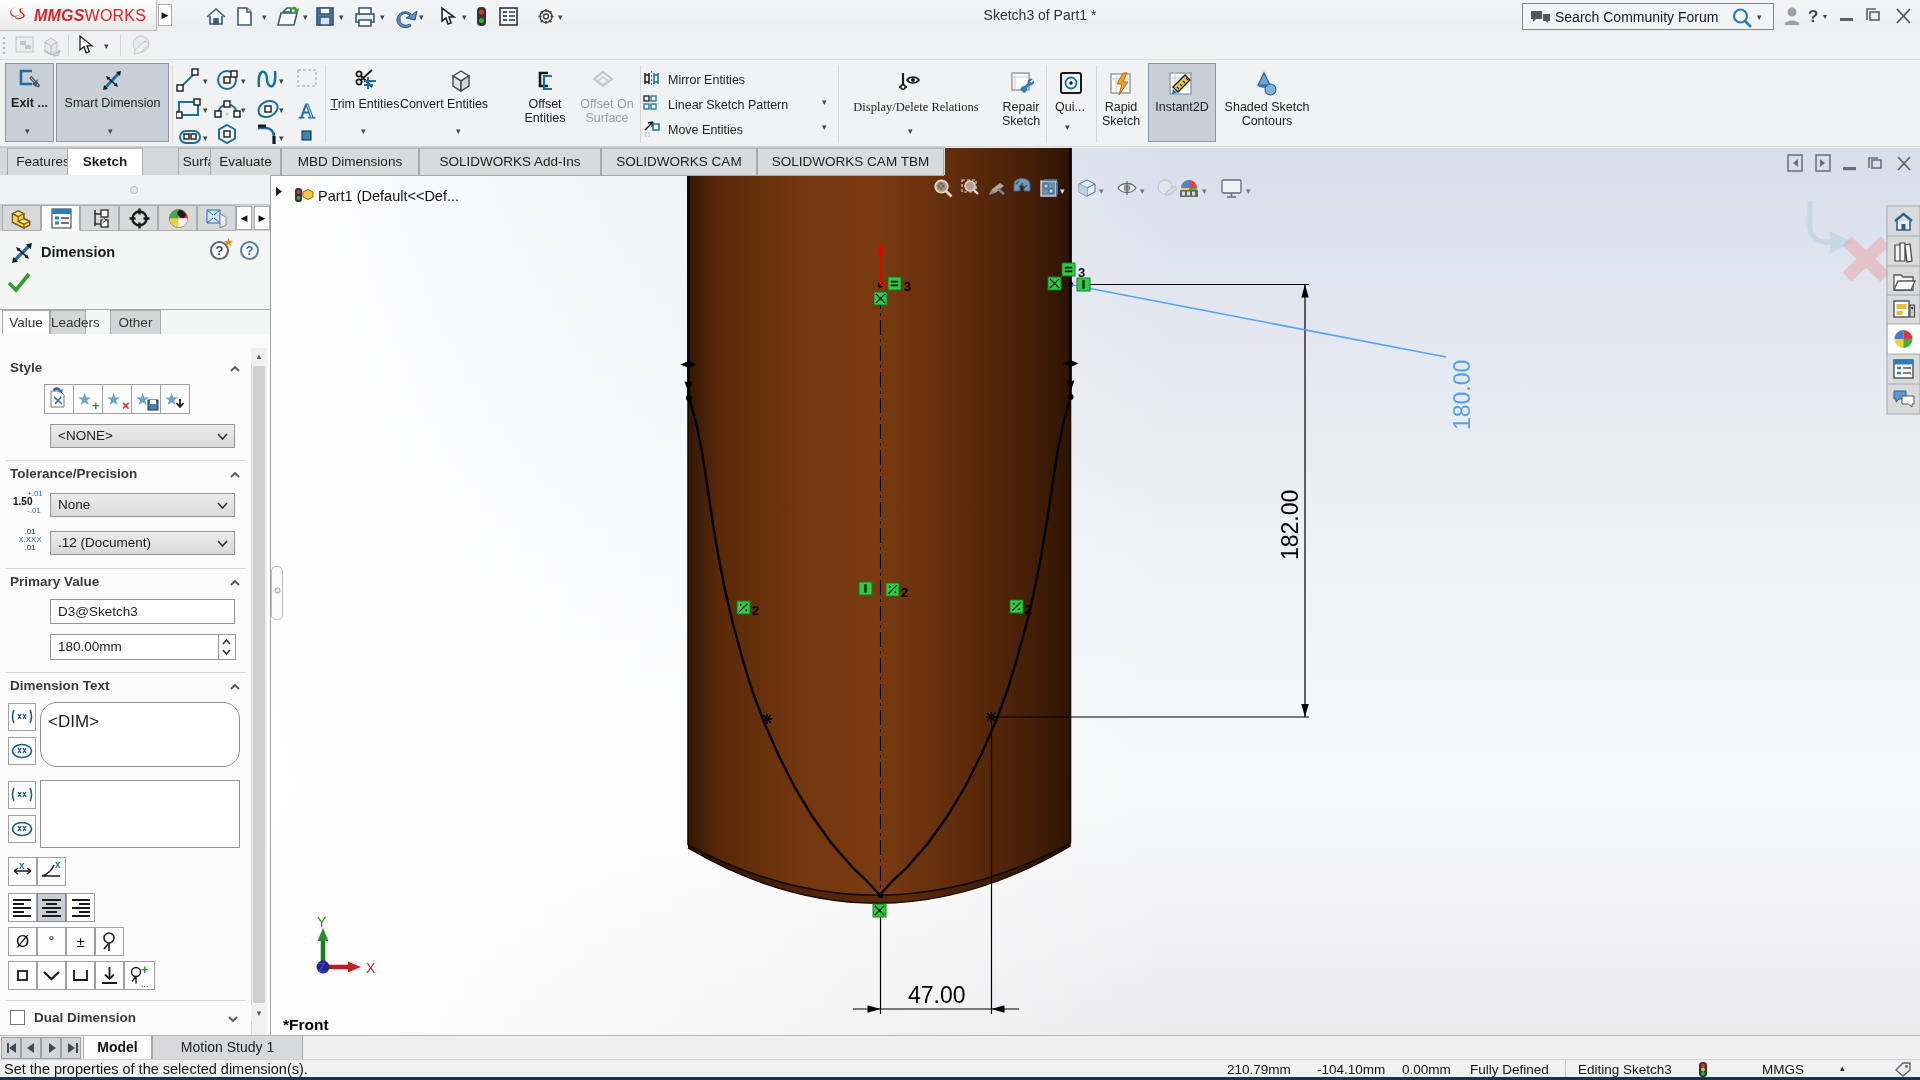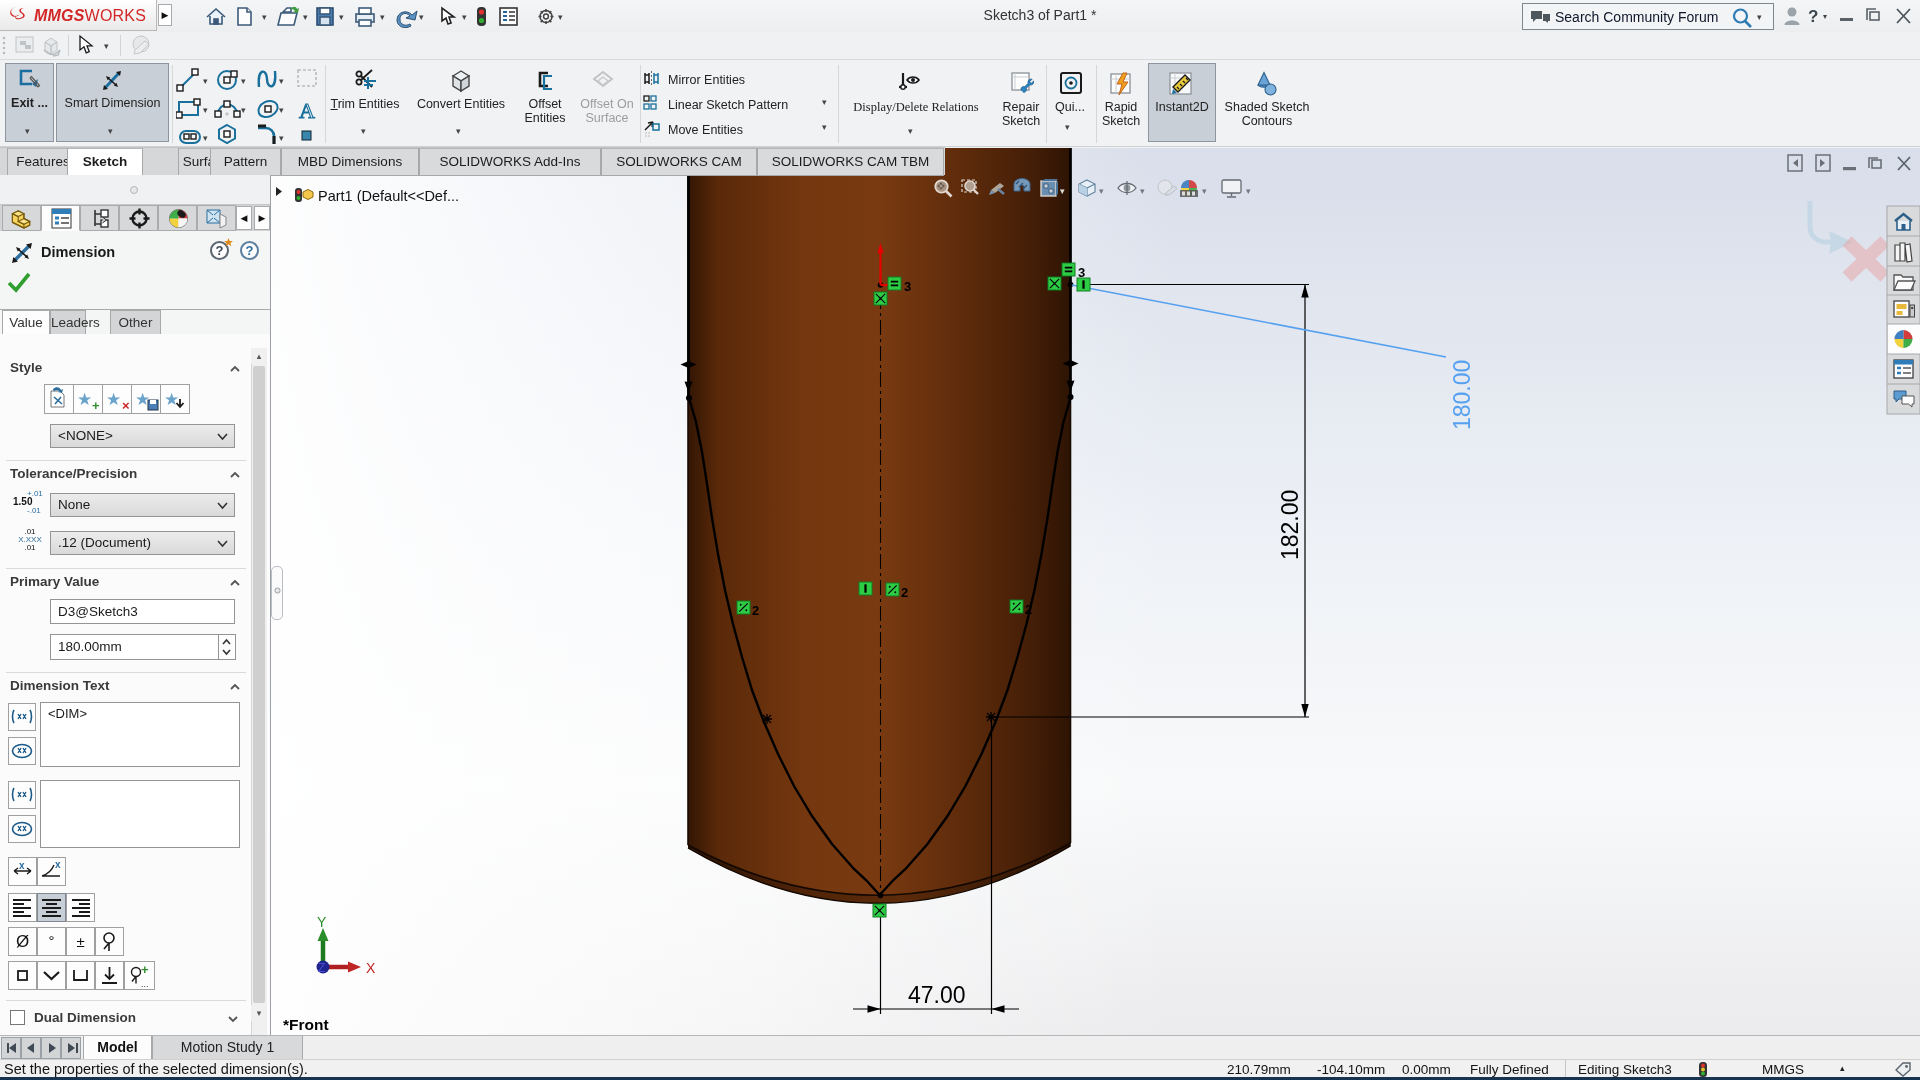--- a/index.html
+++ b/index.html
@@ -253,21 +253,21 @@
       <path d="M14 8 v12 M10 12 h12 M10 16 h9" stroke="#19709c" stroke-width="2"></path>
     </svg>
   <div class="ab rtext" style="left:322px;top:37px;width:86px;"><u>T</u>rim Entities</div>
   <div class="ab dd" style="left:361px;top:66px;">▾</div>
 
   <svg class="ab" style="left:449px;top:9px" width="24" height="24" viewBox="0 0 24 24">
       <path d="M4 7 l8 -5 8 5 -8 5 z" fill="#eef1f3" stroke="#444" stroke-width="1.4"></path>
       <path d="M4 7 v10 l8 5 v-10 z" fill="#dfe3e6" stroke="#444" stroke-width="1.4"></path>
       <path d="M20 7 v10 l-8 5 v-10 z" fill="#cfd5d9" stroke="#444" stroke-width="1.4"></path>
     </svg>
-  <div class="ab rtext" style="left:413px;top:37px;width:96px;">Convert Entities</div>
+  <div class="ab rtext" style="left:396px;top:37px;width:96px;">Convert Entities</div>
   <div class="ab dd" style="left:456px;top:66px;">▾</div>
 
   <svg class="ab" style="left:532px;top:9px" width="24" height="24" viewBox="0 0 24 24">
       <path d="M16 4 h-8 v13 h8" fill="none" stroke="#1a1a1a" stroke-width="2.6"></path>
       <path d="M20 7 h-8 v13 h8" fill="none" stroke="#19709c" stroke-width="2.2"></path>
     </svg>
   <div class="ab rtext" style="left:512px;top:37px;width:66px;">Offset<br>Entities</div>
 
   <svg class="ab" style="left:590px;top:9px" width="26" height="24" viewBox="0 0 26 24" opacity="0.45">
       <path d="M13 3 l9 7 -9 7 -9 -7 z" fill="none" stroke="#888" stroke-width="1.8"></path>
@@ -670,21 +670,21 @@
     <text x="318" y="972" font-size="12" fill="#4a4ecf">Z</text>
   </g>
   <text x="283" y="1030" font-size="15.5" font-weight="bold" fill="#000">*Front</text>
 </svg>
 </div>
 
 <div class="ab" id="tabstrip">
   <div class="ab rtab" style="left:7px;width:72px;">Features</div>
   <div class="ab rtab active" style="left:67px;width:76px;">Sketch</div>
   <div class="ab rtab" style="left:130px;width:63px;margin-left:48px;">Surfaces</div>
-  <div class="ab rtab" style="left:210px;width:71px;">Pattern</div>
+  <div class="ab rtab" style="left:210px;width:71px;">Evaluate</div>
   <div class="ab rtab" style="left:281px;width:138px;">MBD Dimensions</div>
   <div class="ab rtab" style="left:419px;width:182px;">SOLIDWORKS Add-Ins</div>
   <div class="ab rtab" style="left:601px;width:156px;">SOLIDWORKS CAM</div>
   <div class="ab rtab" style="left:757px;width:187px;">SOLIDWORKS CAM TBM</div>
 </div>
 
 <div class="ab" id="panel">
   <div class="ab" id="pstrip">
       <svg class="ab" style="left:128px;top:9px" width="12" height="12">
         <circle cx="6" cy="6" r="3.5" fill="#e8e8e8" stroke="#b5b5b5"></circle>
@@ -837,21 +837,21 @@
         <path d="M1 7 L5 3 L9 7" fill="none" stroke="#555" stroke-width="1.8"></path>
       </svg>
     <div class="ab pbtn" style="left:8px;top:369px;width:28px;height:28px;"><svg width="26" height="26" viewBox="0 0 26 26">
           <path d="M5 6 c-2 3 -2 10 0 13 M21 6 c2 3 2 10 0 13" fill="none" stroke="#1a5a8a" stroke-width="1.6"></path>
           <path d="M9 10 l3 5 m0 -5 l-3 5 M14 10 l3 5 m0 -5 l-3 5" stroke="#1a5a8a" stroke-width="1.3"></path>
         </svg></div>
     <div class="ab pbtn" style="left:8px;top:403px;width:28px;height:28px;"><svg width="26" height="26" viewBox="0 0 26 26">
           <ellipse cx="13" cy="13" rx="9.5" ry="6.5" fill="none" stroke="#1a5a8a" stroke-width="1.6"></ellipse>
           <path d="M9 10 l3 5 m0 -5 l-3 5 M14 10 l3 5 m0 -5 l-3 5" stroke="#1a5a8a" stroke-width="1.3"></path>
         </svg></div>
-    <div class="ab field" style="left:40px;top:368px;width:200px;height:65px;font-size:13px;line-height:18px;padding-top:2px;">&lt;DIM&gt;</div>
+    <div class="ab field" style="left:40px;top:368px;width:200px;height:65px;font-size:17px;line-height:18px;padding-top:10px;border-radius:17px;">&lt;DIM&gt;</div>
     <div class="ab pbtn" style="left:8px;top:447px;width:28px;height:28px;"><svg width="26" height="26" viewBox="0 0 26 26">
           <path d="M5 6 c-2 3 -2 10 0 13 M21 6 c2 3 2 10 0 13" fill="none" stroke="#1a5a8a" stroke-width="1.6"></path>
           <path d="M9 10 l3 5 m0 -5 l-3 5 M14 10 l3 5 m0 -5 l-3 5" stroke="#1a5a8a" stroke-width="1.3"></path>
         </svg></div>
     <div class="ab pbtn" style="left:8px;top:481px;width:28px;height:28px;"><svg width="26" height="26" viewBox="0 0 26 26">
           <ellipse cx="13" cy="13" rx="9.5" ry="6.5" fill="none" stroke="#1a5a8a" stroke-width="1.6"></ellipse>
           <path d="M9 10 l3 5 m0 -5 l-3 5 M14 10 l3 5 m0 -5 l-3 5" stroke="#1a5a8a" stroke-width="1.3"></path>
         </svg></div>
     <div class="ab field" style="left:40px;top:446px;width:200px;height:68px;"></div>
     <div class="ab pbtn" style="left:8px;top:523px;width:29px;height:29px;"><svg width="27" height="27" viewBox="0 0 27 27">

